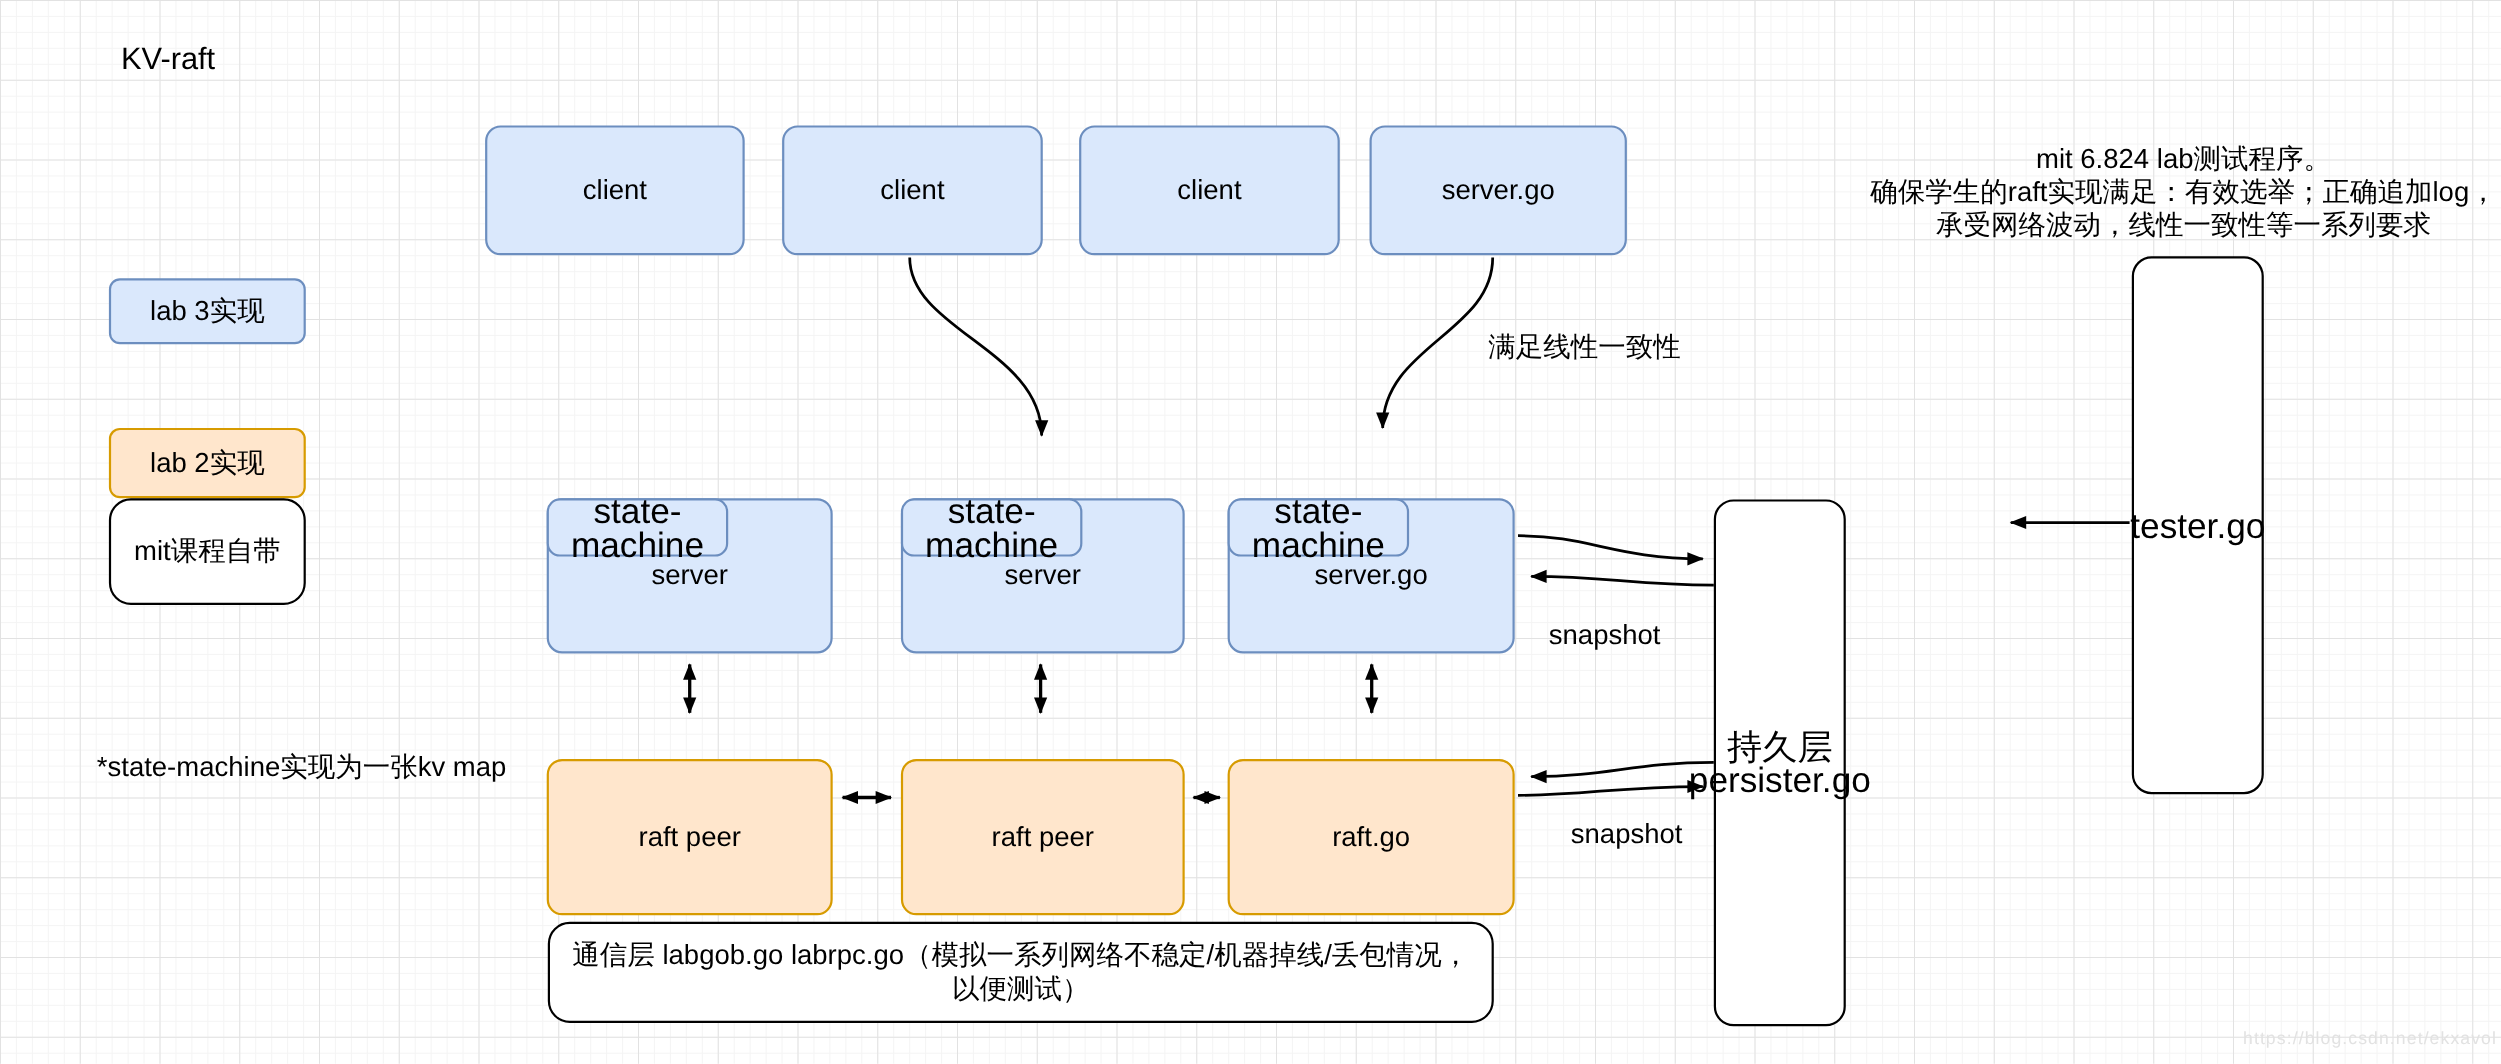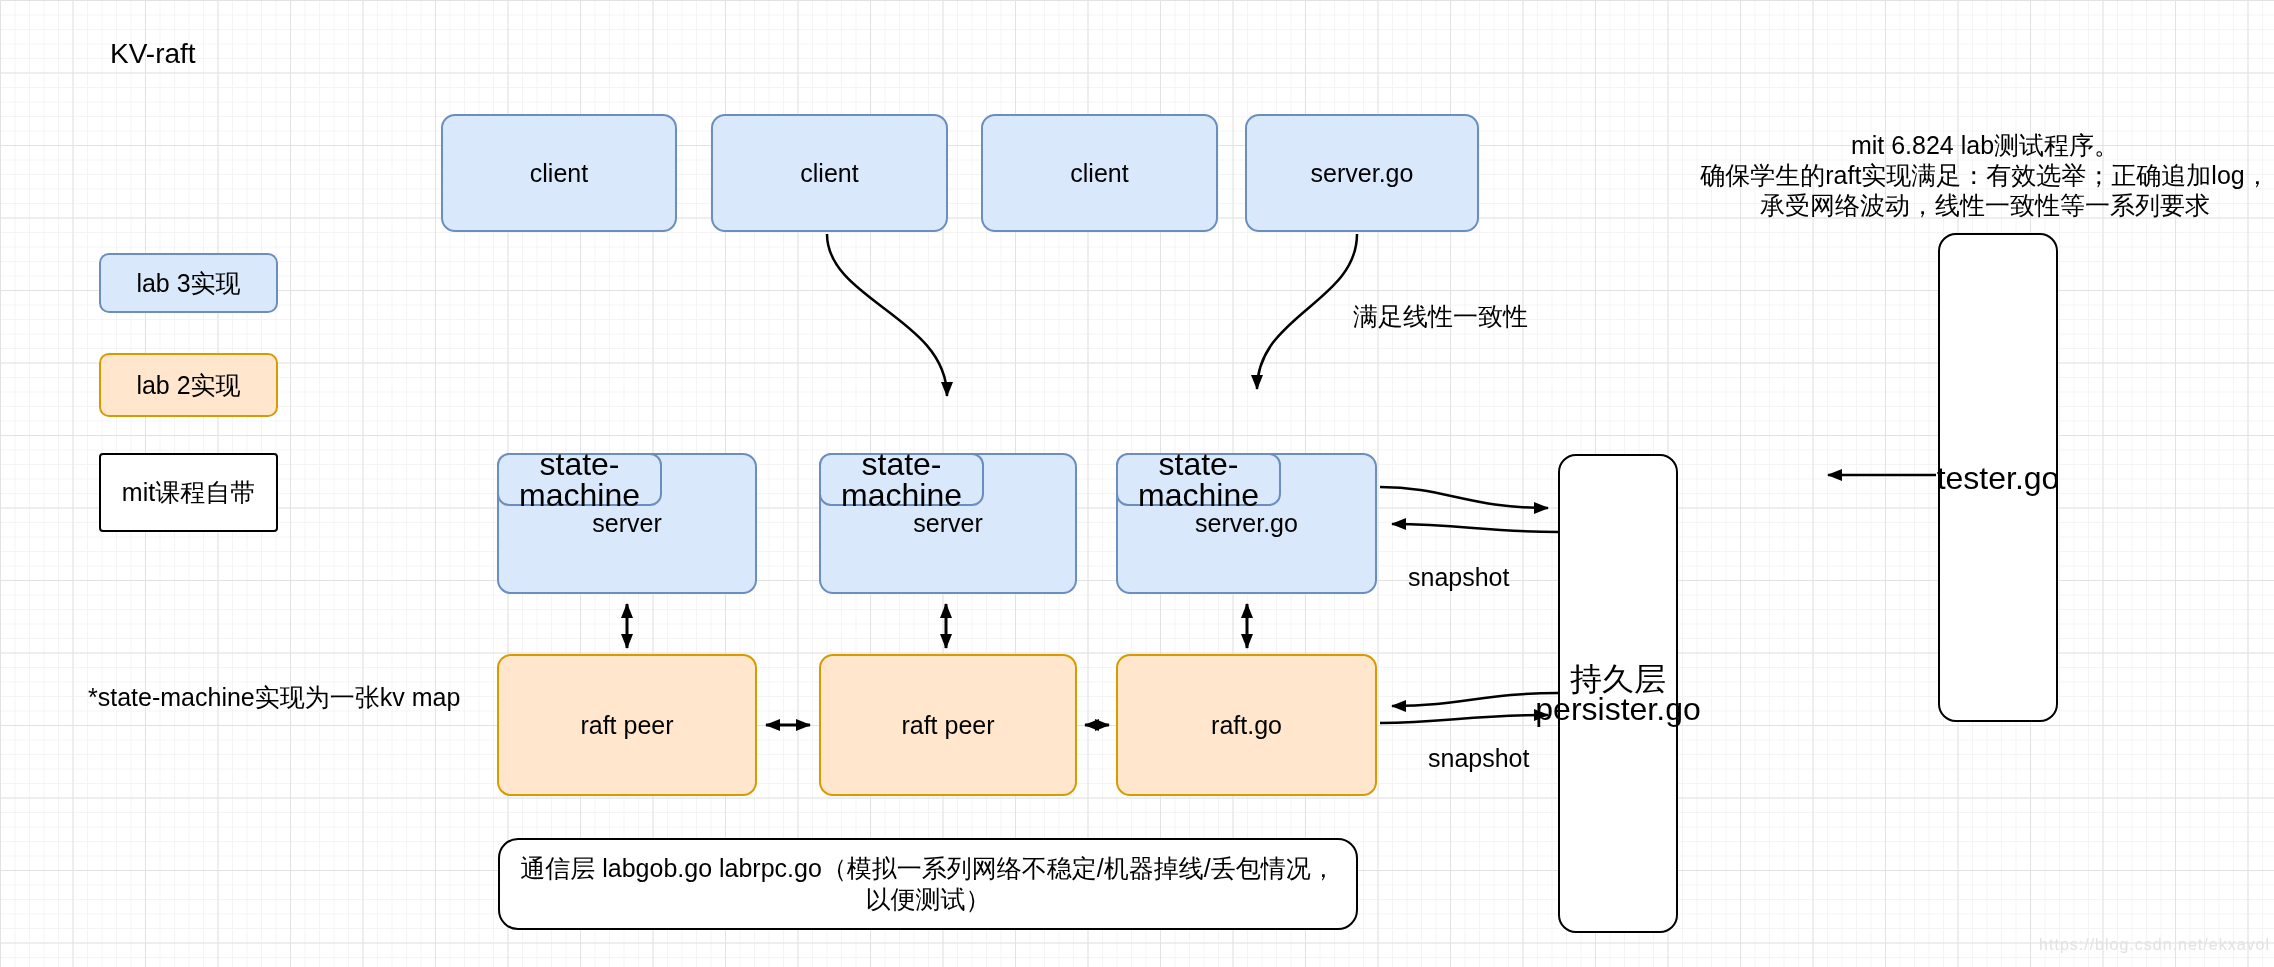--- a/index.html
+++ b/index.html
@@ -21,21 +21,21 @@
     background-size:72.5px 72.5px,72.5px 72.5px,14.5px 14.5px,14.5px 14.5px;
   }
   .node{
     position:absolute;
     display:flex;align-items:center;justify-content:center;
     text-align:center;
     font-size:25px;line-height:31px;
     box-sizing:border-box;
   }
   .blue{background:#dae8fc;border:2px solid #6c8ebf;border-radius:14px;}
-  .orange{background:#ffe6cc;border:2px solid #d79b00;border-radius:14px;}
+  .orange{background:#ffe6cc;border:2px solid #d79b00;border-radius:14px;margin-top:36px;}
   .white{background:#ffffff;border:2.5px solid #000000;border-radius:16px;}
   .tab{
     position:absolute;left:-2px;top:-2px;
     width:161px;height:49px;
     background:#dae8fc;border:2px solid #6c8ebf;border-radius:12px;
     display:flex;align-items:center;justify-content:flex-end;
     font-size:32px;
   }
   .tallbox{
     position:absolute;
@@ -73,21 +73,21 @@
   <div class="node blue" style="left:1245px;top:114px;width:234px;height:118px;">
     <span>server.go</span>
   </div>
 
   <div class="node blue" style="left:99px;top:253px;width:179px;height:60px;border-radius:10px;">
     <span>lab 3实现</span>
   </div>
   <div class="node orange" style="left:99px;top:353px;width:179px;height:64px;border-radius:10px;">
     <span>lab 2实现</span>
   </div>
-  <div class="node white" style="left:99px;top:453px;width:179px;height:79px;border-radius:4px;">
+  <div class="node white" style="left:99px;top:453px;width:179px;height:97px;border-radius:20px;">
     <span>mit课程自带</span>
   </div>
 
   <div class="node blue" style="left:497px;top:453px;width:260px;height:141px;">
     <div class="tab">
       <span>state-machine</span>
     </div>
     <span>server</span>
   </div>
   <div class="node blue" style="left:819px;top:453px;width:258px;height:141px;">

